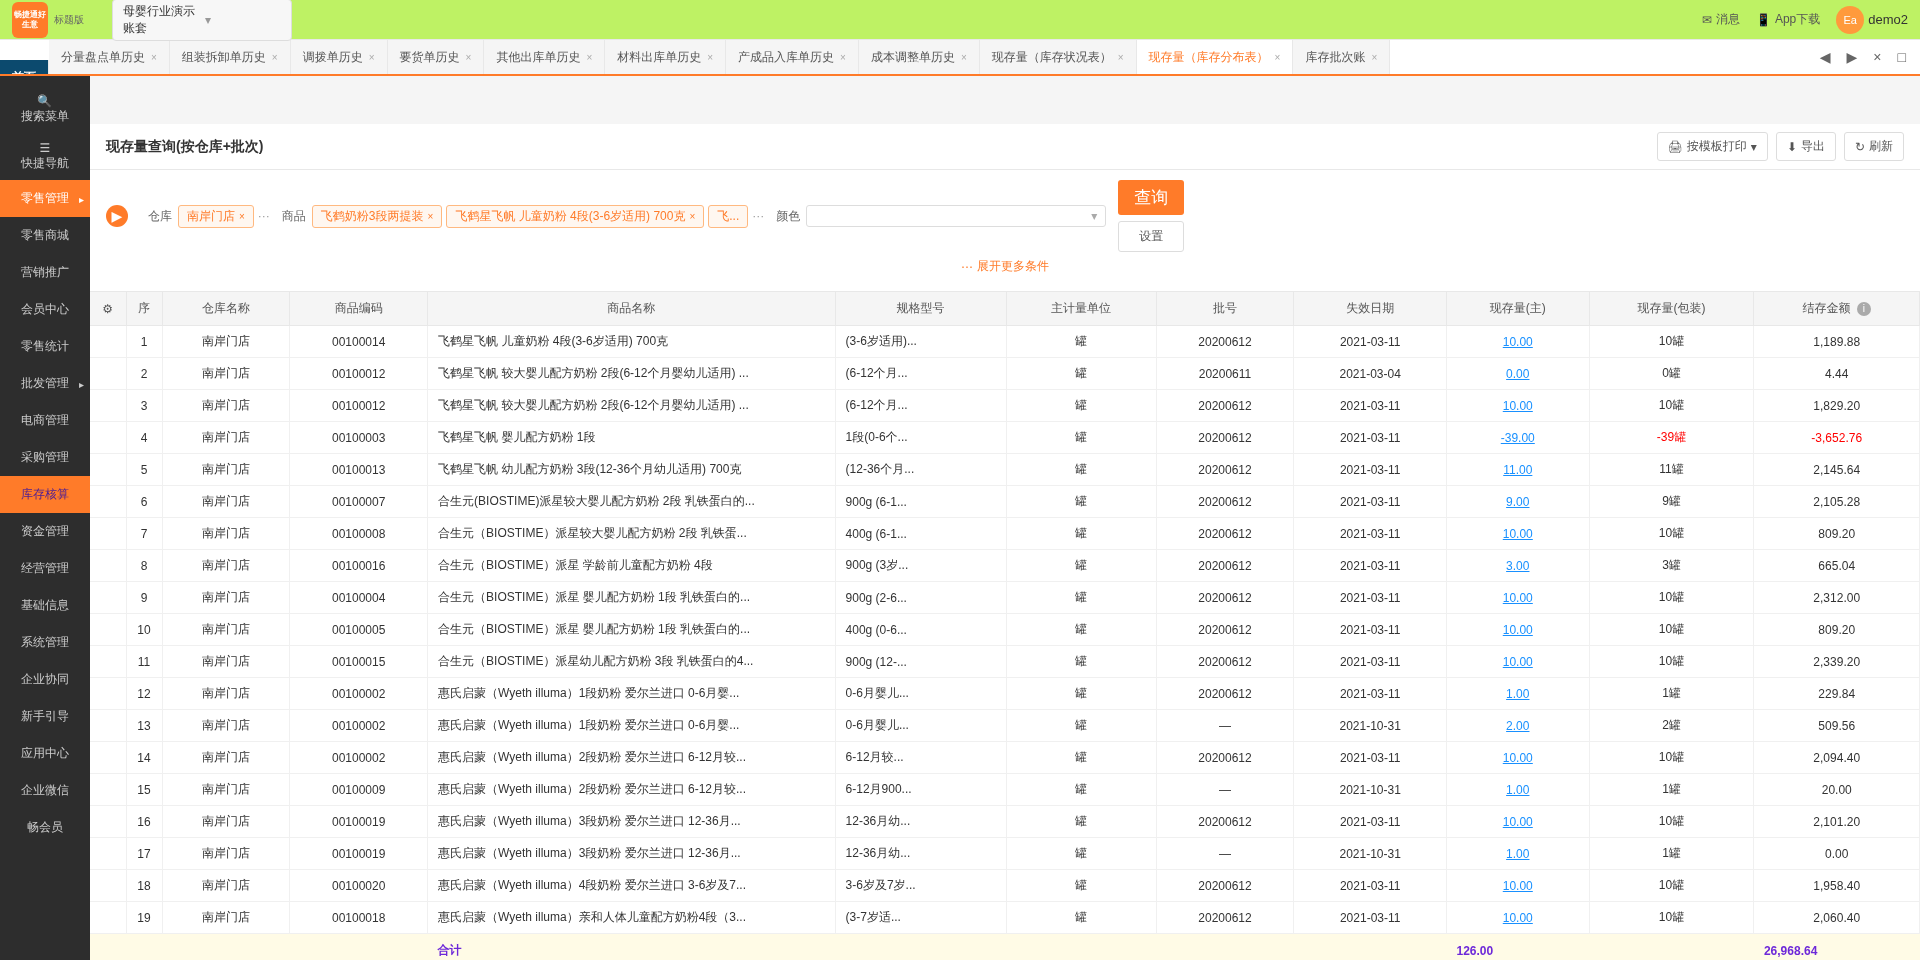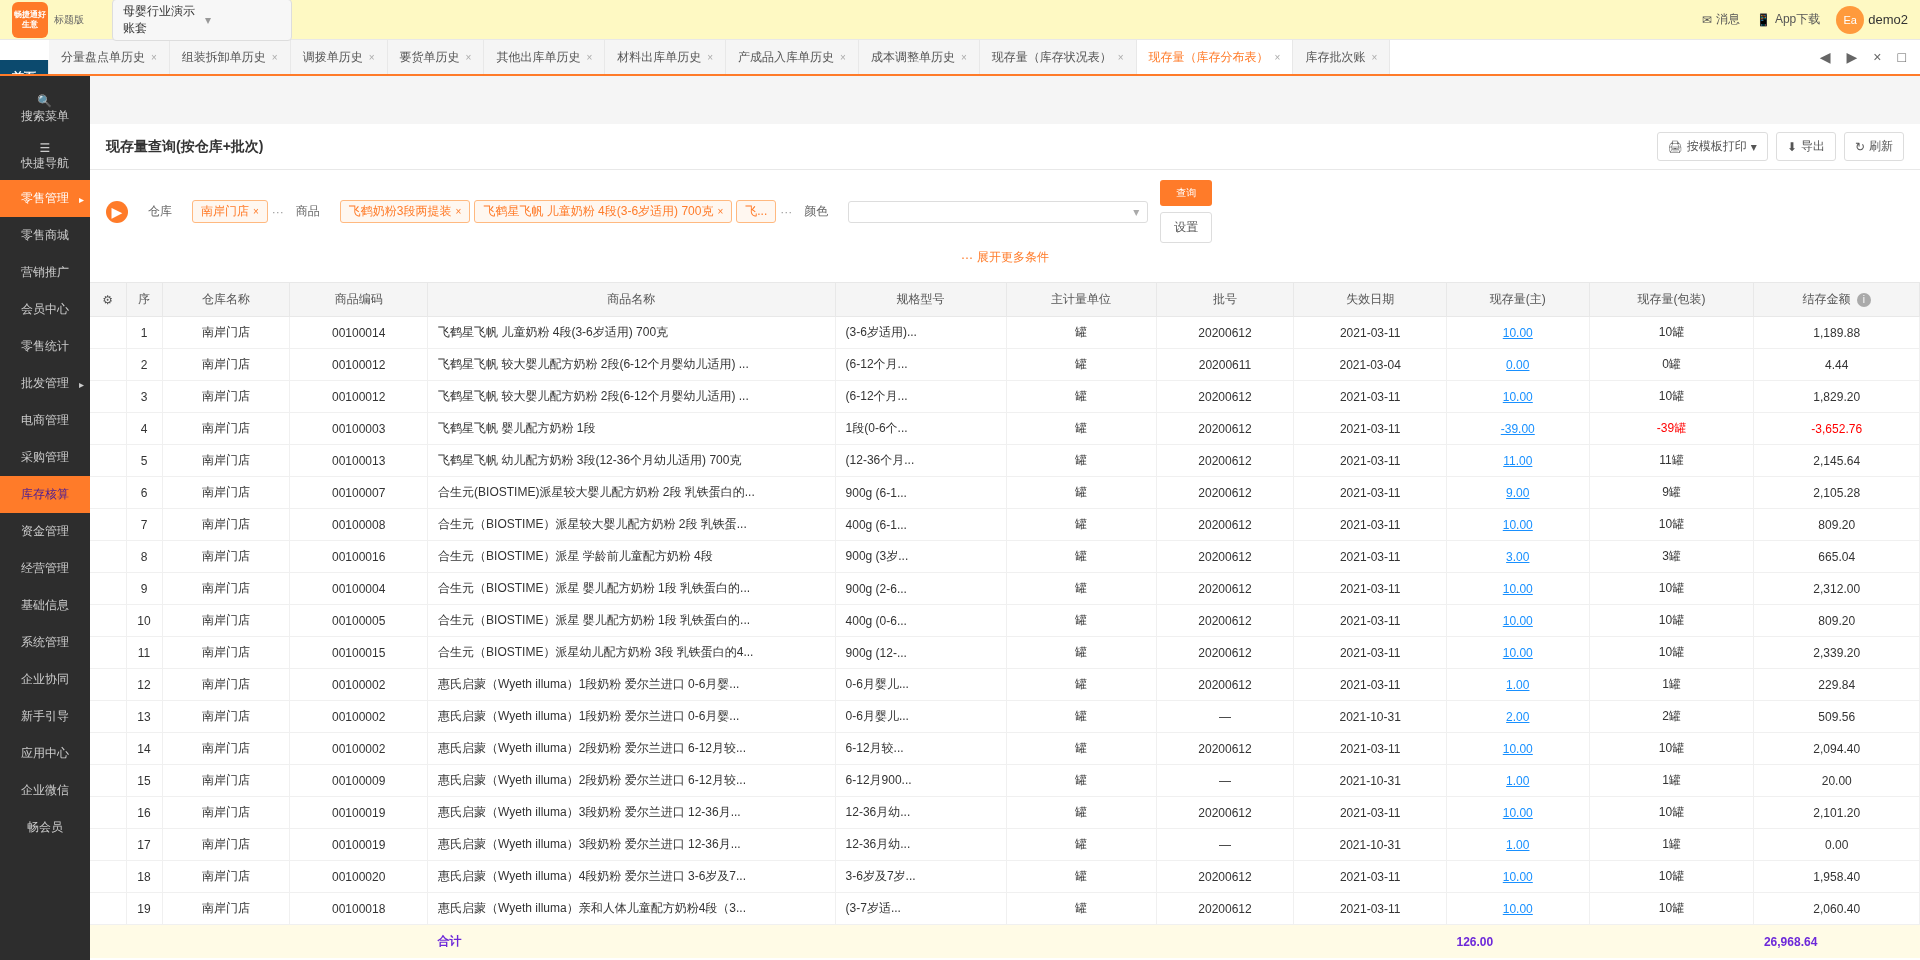--- a/index.html
+++ b/index.html
@@ -1,20 +1,20 @@
 <!DOCTYPE html>
 <html><head>
   <meta charset="utf-8">
   <style>
     * { box-sizing: border-box; margin: 0; padding: 0; font-family: 'Microsoft YaHei', Arial, sans-serif; font-size: 12px; }
     body { background: #f5f5f5; overflow: hidden; width: 1920px; height: 960px; }
 
     
     .top-bar {
-      display: flex; align-items: center; background: #fef9c3;
+      display: flex; align-items: center; background: #bef264;
       height: 40px; padding: 0 12px; border-bottom: 1px solid #e8e8e8;
       position: relative; z-index: 10;
     }
     .logo-area { display: flex; align-items: center; width: 90px; }
     .logo-icon { width: 36px; height: 36px; background: #ff7b29; border-radius: 6px; display: flex; align-items: center; justify-content: center; color: #fff; font-size: 10px; font-weight: bold; margin-right: 6px; }
     .logo-text { font-size: 10px; color: #666; line-height: 1.3; }
     .warehouse-selector { display: flex; align-items: center; background: #f7f7f7; border: 1px solid #ddd; border-radius: 4px; padding: 3px 10px; margin-left: 10px; cursor: pointer; min-width: 180px; }
     .warehouse-selector span { flex: 1; color: #333; }
     .warehouse-selector .arrow { color: #999; margin-left: 6px; }
     .top-right { display: flex; align-items: center; margin-left: auto; gap: 16px; }
@@ -56,31 +56,31 @@
     .page-header { background: #fff; padding: 8px 16px; display: flex; align-items: center; border-bottom: 1px solid #e8e8e8; }
     .page-title { font-size: 14px; font-weight: bold; color: #333; flex: 1; }
     .header-actions { display: flex; gap: 8px; align-items: center; }
     .btn-template { display: flex; align-items: center; gap: 4px; padding: 5px 10px; border: 1px solid #ddd; border-radius: 3px; cursor: pointer; color: #555; background: #fff; font-size: 12px; }
     .btn-export { display: flex; align-items: center; gap: 4px; padding: 5px 10px; border: 1px solid #ddd; border-radius: 3px; cursor: pointer; color: #555; background: #fff; font-size: 12px; }
     .btn-refresh { display: flex; align-items: center; gap: 4px; padding: 5px 10px; border: 1px solid #ddd; border-radius: 3px; cursor: pointer; color: #555; background: #fff; font-size: 12px; }
 
     
     .filter-area { background: #fff; padding: 10px 16px; border-bottom: 1px solid #e8e8e8; }
     .filter-row { display: flex; align-items: center; gap: 12px; flex-wrap: wrap; }
-    .filter-group { display: flex; align-items: center; gap: 20px; }
+    .filter-group { display: flex; align-items: center; gap: 6px; }
     .filter-label { color: #666; white-space: nowrap; font-size: 12px; }
     .filter-tags { display: flex; align-items: center; gap: 4px; flex-wrap: wrap; }
     .filter-tag { display: flex; align-items: center; gap: 4px; background: #fff7f0; border: 1px solid #ffb980; border-radius: 3px; padding: 2px 8px; color: #ff7b29; font-size: 12px; }
     .filter-tag .close { cursor: pointer; color: #ff7b29; font-size: 10px; }
     .filter-input-area { display: flex; align-items: center; gap: 4px; border: 1px solid #ddd; border-radius: 3px; padding: 3px 8px; background: #fff; min-width: 300px; }
     .filter-input-area input { border: none; outline: none; flex: 1; font-size: 12px; }
     .expand-more { display: flex; align-items: center; justify-content: center; padding: 6px; color: #ff7b29; cursor: pointer; font-size: 12px; gap: 4px; }
 
     
-    .btn-query { background: #ff7b29; color: #fff; border: none; border-radius: 3px; padding: 6px 16px; cursor: pointer; font-size: 10px; }
+    .btn-query { background: #ff7b29; color: #fff; border: none; border-radius: 3px; padding: 6px 16px; cursor: pointer; font-size: 17px; }
     .btn-settings { background: #fff; color: #555; border: 1px solid #ddd; border-radius: 3px; padding: 6px 12px; cursor: pointer; font-size: 12px; }
 
     
     .table-container { flex: 1; overflow: auto; background: #fff; margin: 0; }
     table { width: 100%; border-collapse: collapse; font-size: 12px; }
     thead tr { background: #f5f5f5; border-bottom: 1px solid #e8e8e8; }
     thead th { padding: 8px 10px; text-align: center; color: #555; font-weight: normal; border-right: 1px solid #e8e8e8; white-space: nowrap; position: sticky; top: 0; background: #f5f5f5; z-index: 1; }
     tbody tr { border-bottom: 1px solid #f0f0f0; }
     tbody td { padding: 7px 10px; text-align: center; color: #333; border-right: 1px solid #f0f0f0; white-space: nowrap; }
     tbody td.name-col { text-align: left; max-width: 220px; overflow: hidden; text-overflow: ellipsis; }

